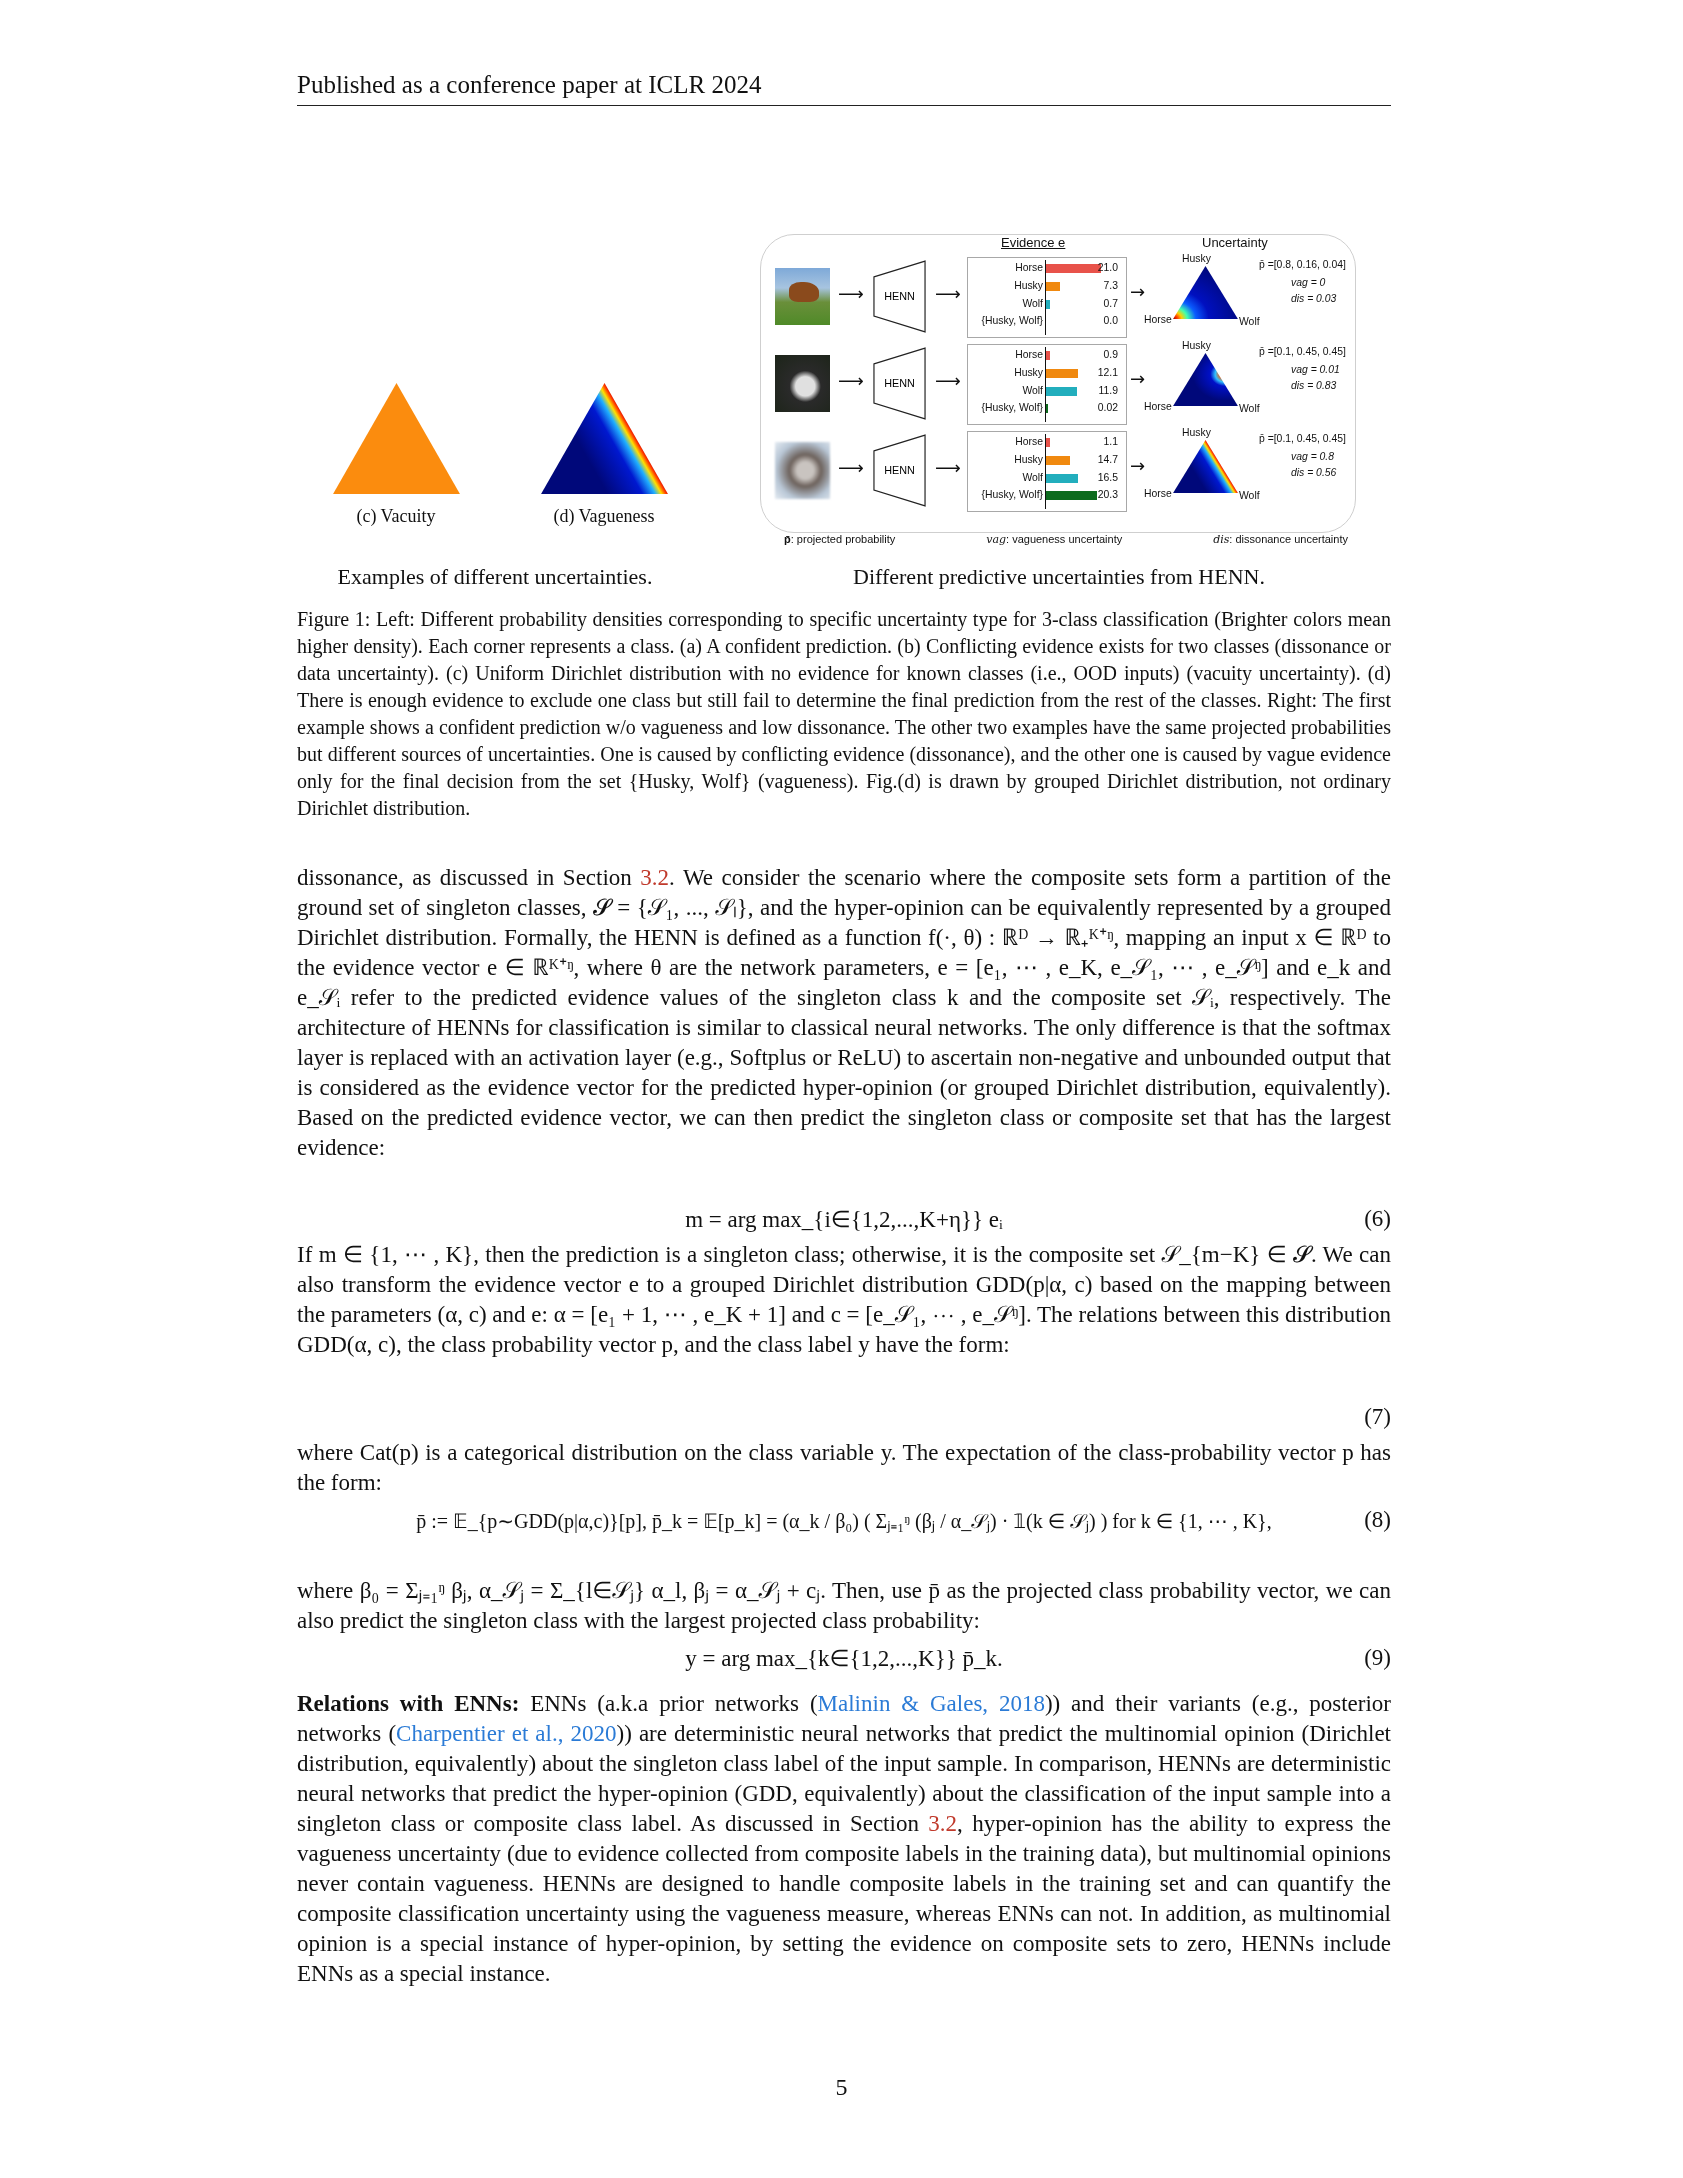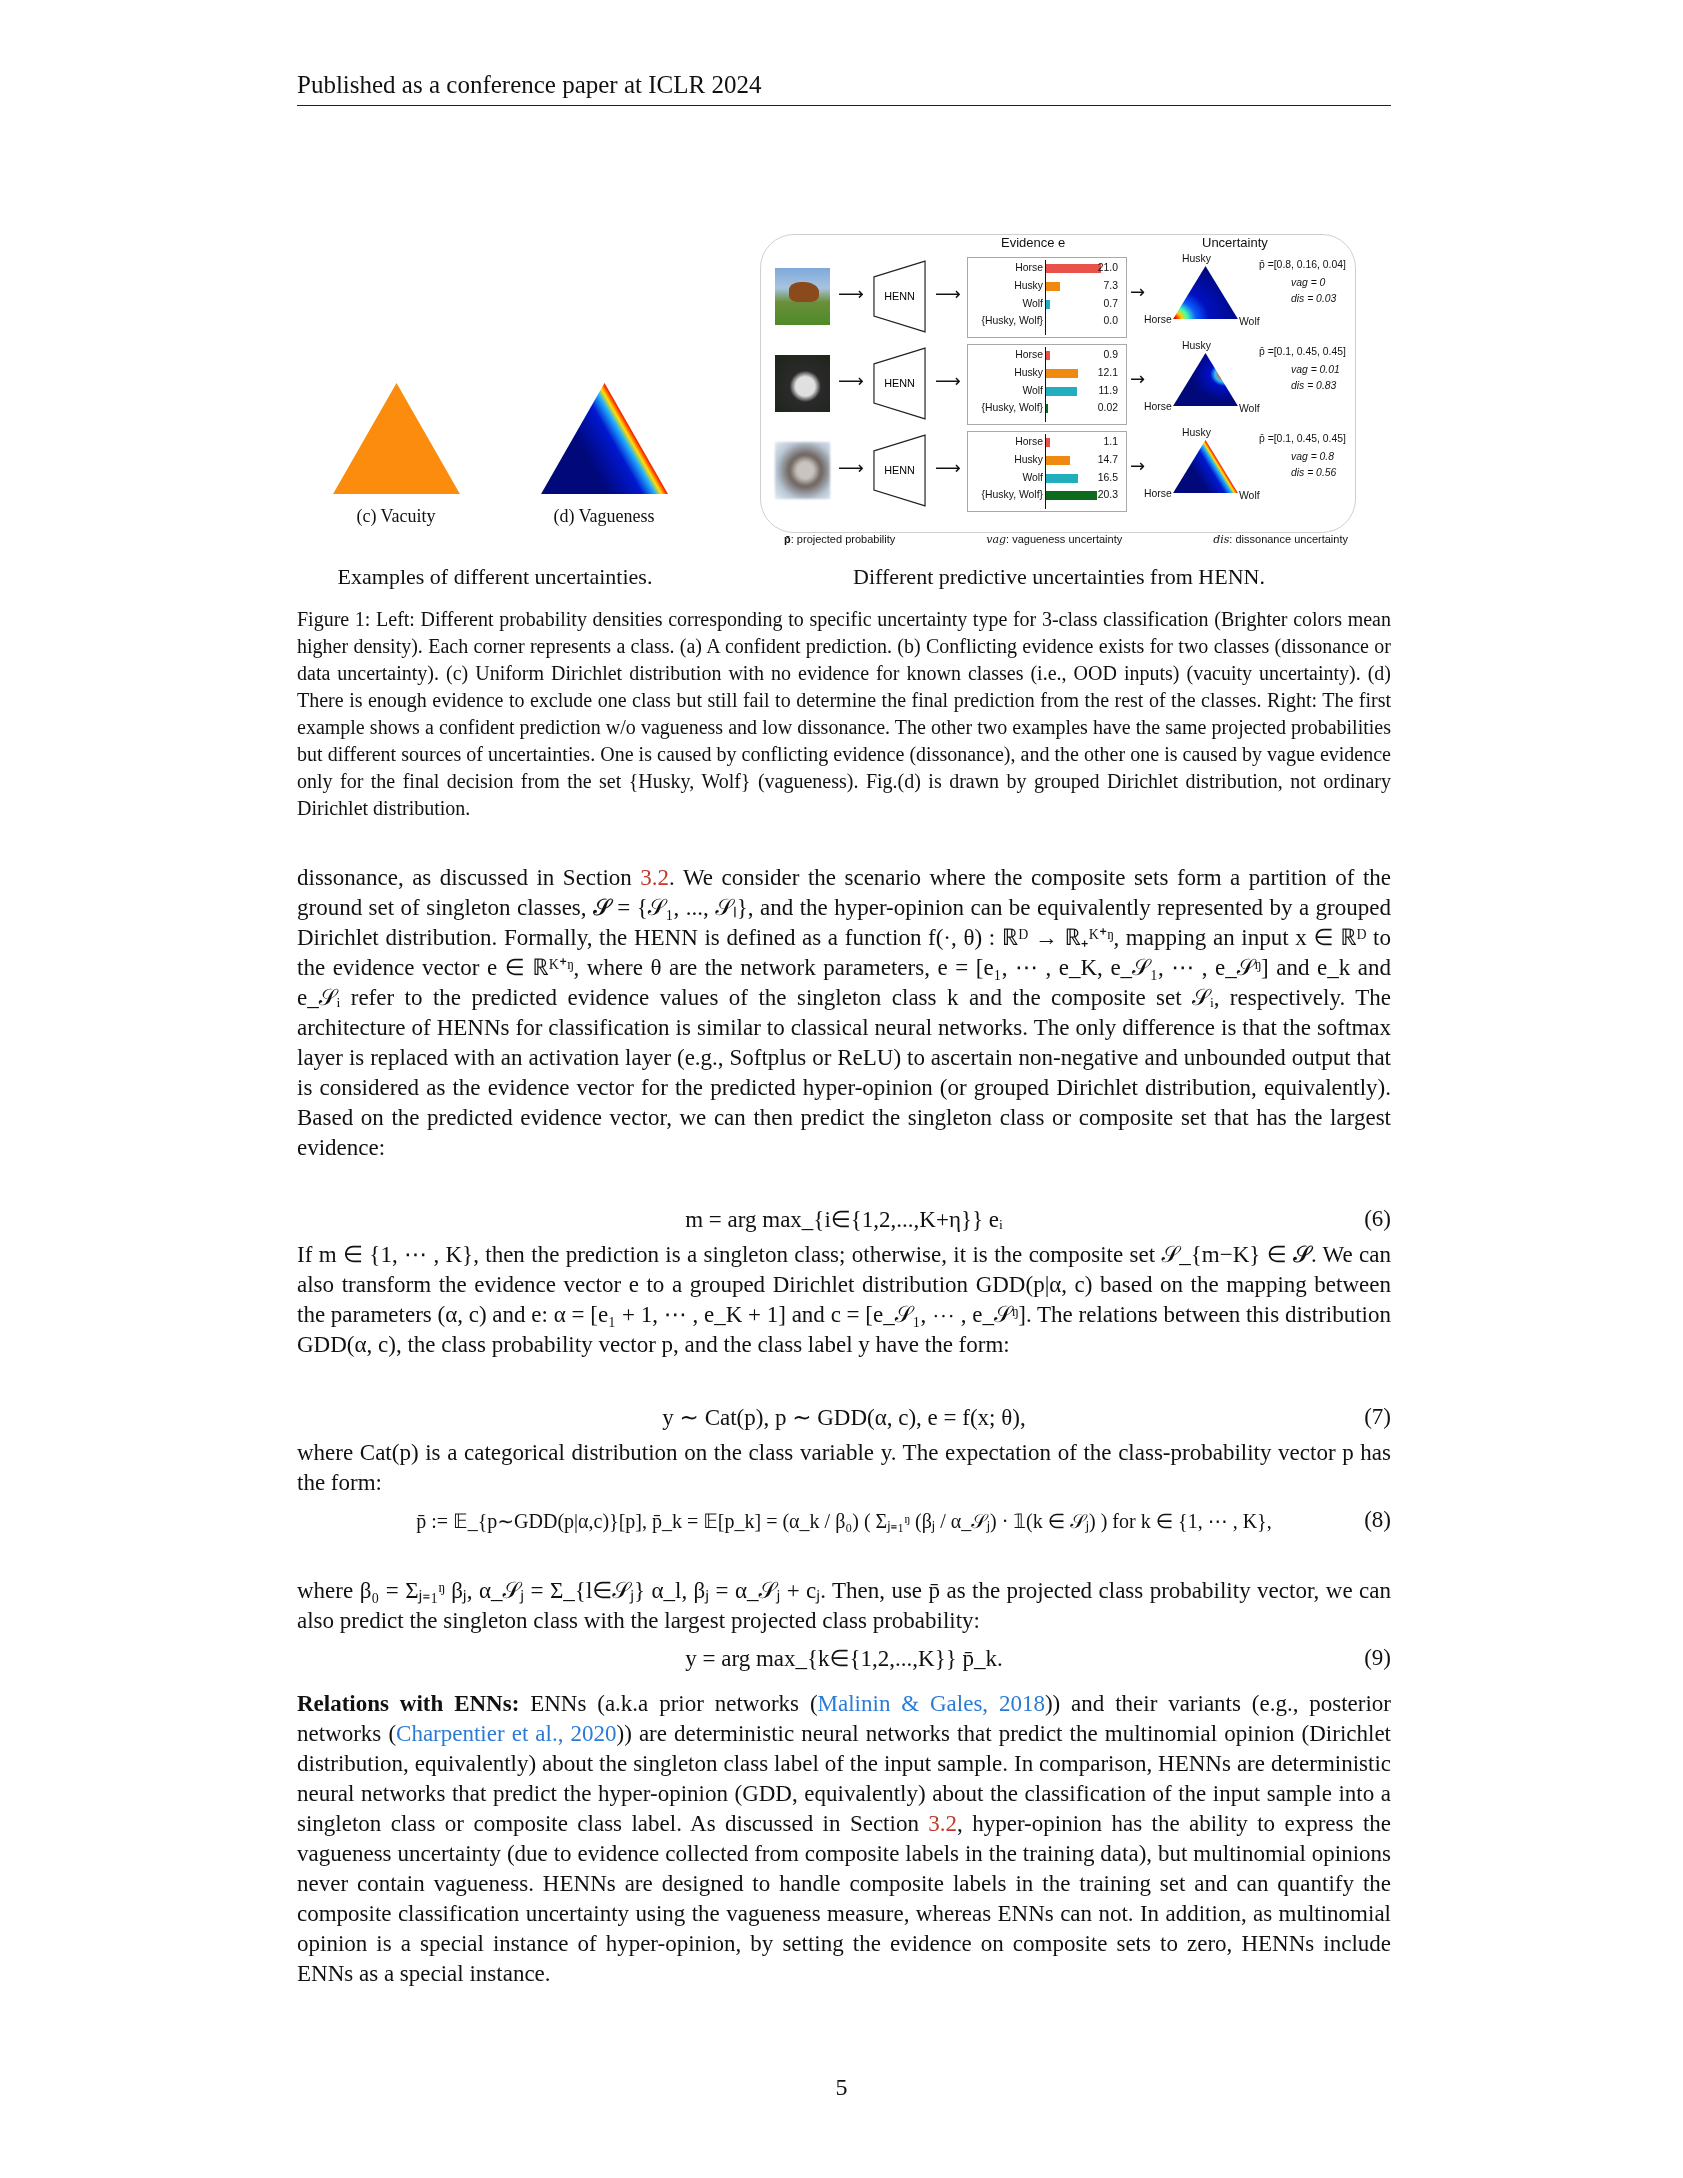--- a/index.html
+++ b/index.html
@@ -82,21 +82,21 @@
   <div class="tri-cell" style="left:218px; top:158px;">
     <svg width="131" height="115" viewBox="0 0 132 116">
       <polygon points="66,2 2,114 130,114" fill="url(#g-vague)"></polygon>
     </svg>
     <div class="tri-cap">(d) Vagueness</div>
   </div>
 </div>
 <div class="fig-left-caption">Examples of different uncertainties.</div>
 
 <div class="fig-right">
-  <div class="col-title" style="left:240px; top:0px;">Evidence e</div>
+  <div class="col-title" style="left:240px; top:0px;text-decoration:underline;">Evidence e</div>
   <div class="col-title" style="left:441px; top:0px;">Uncertainty</div>
 
   <div class="row" style="top:18px;">
     <div class="thumb" style="background:linear-gradient(180deg,#7ea9d8 0%,#a7c4e0 35%,#6a8f3a 60%,#4f8a28 100%);">
       <div style="position:absolute;left:14px;top:14px;width:30px;height:20px;background:#8a4a1c;border-radius:40% 50% 30% 30%;"></div>
     </div>
     <div class="arrow" style="left:77px; top:30px;">⟶</div>
     <svg class="henn" viewBox="0 0 56 76">
       <polygon points="2,18 54,2 54,74 2,58" fill="#fff" stroke="#222" stroke-width="1.2"></polygon>
       <text x="28" y="42" font-size="11" text-anchor="middle" font-family="Liberation Sans, sans-serif">HENN</text>
@@ -241,21 +241,20 @@
 <div class="body-text" style="top:863px;"><span>dissonance, as discussed in Section </span><a class="link-red">3.2</a><span>. We consider the scenario where the composite sets form a partition of the ground set of singleton classes, 𝓢 = {𝒮₁, ..., 𝒮ₗ}, and the hyper-opinion can be equivalently represented by a grouped Dirichlet distribution. Formally, the HENN is defined as a function f(·, θ) : ℝᴰ → ℝ₊ᴷ⁺ᵑ, mapping an input x ∈ ℝᴰ to the evidence vector e ∈ ℝᴷ⁺ᵑ, where θ are the network parameters, e = [e₁, ⋯ , e_K, e_𝒮₁, ⋯ , e_𝒮ᵑ] and e_k and e_𝒮ᵢ refer to the predicted evidence values of the singleton class k and the composite set 𝒮ᵢ, respectively. The architecture of HENNs for classification is similar to classical neural networks. The only difference is that the softmax layer is replaced with an activation layer (e.g., Softplus or ReLU) to ascertain non-negative and unbounded output that is considered as the evidence vector for the predicted hyper-opinion (or grouped Dirichlet distribution, equivalently). Based on the predicted evidence vector, we can then predict the singleton class or composite set that has the largest evidence:</span></div>
 
 <div class="eq" style="top:1206px;">
   <span class="expr">m = arg max_{i∈{1,2,...,K+η}} eᵢ</span>
   <span class="num">(6)</span>
 </div>
 
 <div class="body-text" style="top:1240px;">If m ∈ {1, ⋯ , K}, then the prediction is a singleton class; otherwise, it is the composite set 𝒮_{m−K} ∈ 𝓢. We can also transform the evidence vector e to a grouped Dirichlet distribution GDD(p|α, c) based on the mapping between the parameters (α, c) and e: α = [e₁ + 1, ⋯ , e_K + 1] and c = [e_𝒮₁, ⋯ , e_𝒮ᵑ]. The relations between this distribution GDD(α, c), the class probability vector p, and the class label y have the form:</div>
 
 <div class="eq" style="top:1404px;">
-  <span class="expr">y ∼ Cat(p),    p ∼ GDD(α, c),    e = f(x; θ),</span>
   <span class="num">(7)</span>
 </div>
 
 <div class="body-text" style="top:1438px;">where Cat(p) is a categorical distribution on the class variable y. The expectation of the class-probability vector p has the form:</div>
 
 <div class="eq" style="top:1507px;">
   <span class="expr" style="font-size:20px;">p̄ := 𝔼_{p∼GDD(p|α,c)}[p],   p̄_k = 𝔼[p_k] = (α_k / β₀) ( Σⱼ₌₁ᵑ (βⱼ / α_𝒮ⱼ) · 𝟙(k ∈ 𝒮ⱼ) )  for  k ∈ {1, ⋯ , K},</span>
   <span class="num">(8)</span>
 </div>
 

